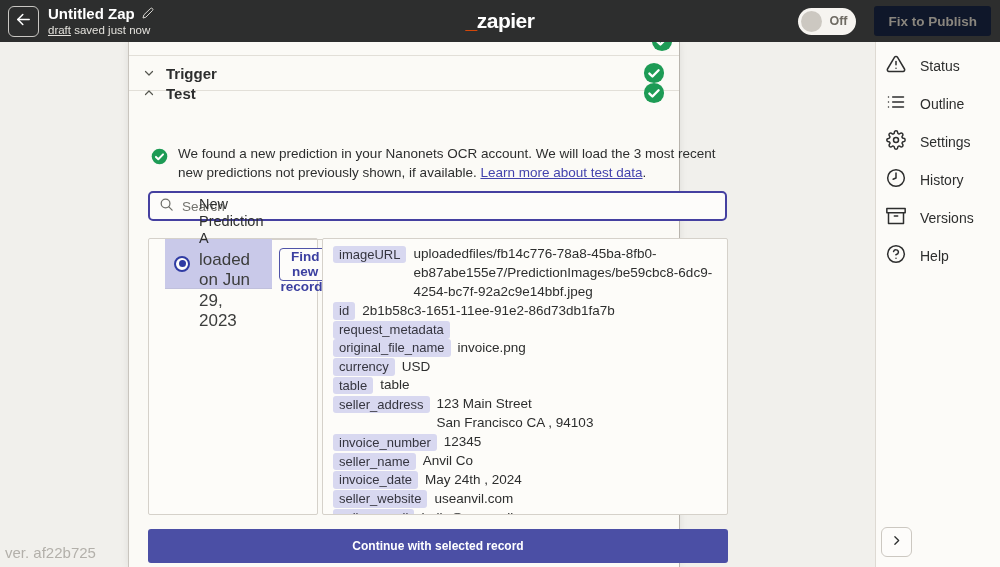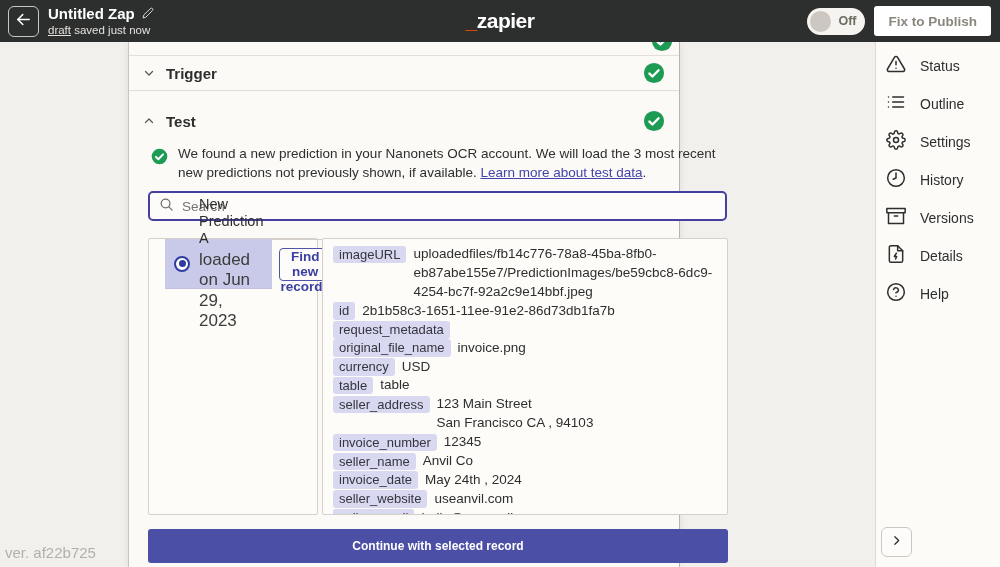--- a/index.html
+++ b/index.html
@@ -9,33 +9,33 @@
   
   .header { position:absolute; top:0; left:0; width:1000px; height:42px; background:#2d2e2e; display:flex; align-items:center; z-index:30; }
   .back-btn { width:31px; height:31px; margin-left:8px; border:1.5px solid #c9c7c3; border-radius:6px; display:flex; align-items:center; justify-content:center; cursor:pointer; flex:0 0 auto; }
   .title-block { margin-left:9px; line-height:1.15; }
   .title-row { display:flex; align-items:center; gap:7px; }
   .zap-title { color:#ffffff; font-weight:bold; font-size:15px; }
   .status-line { font-size:11.5px; color:#e3e1dc; margin-top:1px; }
   .status-line .draft { text-decoration:underline; cursor:pointer; }
   .logo { position:absolute; left:0; right:0; text-align:center; font-weight:bold; font-size:21px; color:#ffffff; letter-spacing:-0.5px; pointer-events:none; }
   .logo .underscore { color:#ff4f00; }
-  .header-right { margin-left:auto; display:flex; align-items:center; gap:9px; margin-right:9px; }
+  .header-right { margin-left:auto; display:flex; align-items:center; gap:18px; margin-right:9px; }
   .toggle { width:58px; height:27px; background:#f6f4f0; border-radius:14px; display:flex; align-items:center; cursor:pointer; }
   .toggle-knob { width:21px; height:21px; border-radius:50%; background:#ccc8c1; margin-left:3px; }
   .toggle-label { font-size:12.5px; font-weight:bold; color:#6f6b63; margin-left:7px; }
-  .publish-btn { height:30px; padding:8px 14px; background:#ffffff; border:none; border-radius:3px; font-family:inherit; font-size:13.5px; font-weight:bold; color:#8a867e; cursor:pointer; }
+  .publish-btn { height:30px; padding:8px 14px; background:#0f172a; border:none; border-radius:3px; font-family:inherit; font-size:13.5px; font-weight:bold; color:#8a867e; cursor:pointer; }
 
   
   .panel { position:absolute; top:42px; left:128px; width:552px; height:525px; background:#fbfaf6; border-left:1px solid #c9c5be; border-right:1px solid #b8b4ad; box-shadow:0 0 8px rgba(0,0,0,.08); z-index:10; }
   .partial-row { position:absolute; top:0; left:0; right:0; height:14px; overflow:hidden; border-bottom:1px solid #e2dfd8; }
   .partial-row .check { position:absolute; right:6px; top:-12px; }
   .section-row { position:absolute; left:0; right:0; display:flex; align-items:center; padding:0 14px; cursor:pointer; }
   .row-trigger { top:14px; height:35px; border-bottom:1px solid #e2dfd8; }
-  .row-test { top:62px; height:34px; }
+  .row-test { top:34px; height:34px; }
   .chev { margin-right:11px; display:flex; }
   .section-label { font-weight:bold; font-size:15px; }
   .section-row .check { margin-left:auto; }
 
   .check svg { display:block; }
 
   
   .msg-check { position:absolute; top:106px; left:22px; }
   .msg-text { position:absolute; top:102px; left:49px; width:545px; font-size:13.5px; line-height:19px; color:#2d2e2e; }
   .msg-text a { color:#4343ad; text-decoration:underline; cursor:pointer; }
@@ -278,28 +278,20 @@
       <div class="side-item">
         <span><svg width="20" height="20" viewBox="0 0 24 24" fill="none" stroke="#2d2e2e" stroke-width="1.8" stroke-linecap="round" stroke-linejoin="round">
             <polyline points="21 8 21 21 3 21 3 8"></polyline>
             <rect x="1" y="3" width="22" height="5"></rect>
             <line x1="10" y1="12" x2="14" y2="12"></line>
           </svg></span>
         <span class="side-label">Versions</span>
       </div>
       <div class="side-item">
         <span><svg width="20" height="20" viewBox="0 0 24 24" fill="none" stroke="#2d2e2e" stroke-width="1.8" stroke-linecap="round" stroke-linejoin="round">
-            <path d="M14 2H6a2 2 0 0 0-2 2v16a2 2 0 0 0 2 2h12a2 2 0 0 0 2-2V8z"></path>
-            <polyline points="14 2 14 8 20 8"></polyline>
-            <polyline points="12.5 11 10 15 12.8 15 11.5 18"></polyline>
-          </svg></span>
-        <span class="side-label">Details</span>
-      </div>
-      <div class="side-item">
-        <span><svg width="20" height="20" viewBox="0 0 24 24" fill="none" stroke="#2d2e2e" stroke-width="1.8" stroke-linecap="round" stroke-linejoin="round">
             <circle cx="12" cy="12" r="10"></circle>
             <path d="M9.09 9a3 3 0 0 1 5.83 1c0 2-3 3-3 3"></path>
             <line x1="12" y1="17" x2="12.01" y2="17"></line>
           </svg></span>
         <span class="side-label">Help</span>
       </div>
     </div>
   <div class="expand-btn">
     <span>
       <svg width="13" height="13" viewBox="0 0 24 24" fill="none" stroke="#2d2e2e" stroke-width="2.4" stroke-linecap="round" stroke-linejoin="round">

